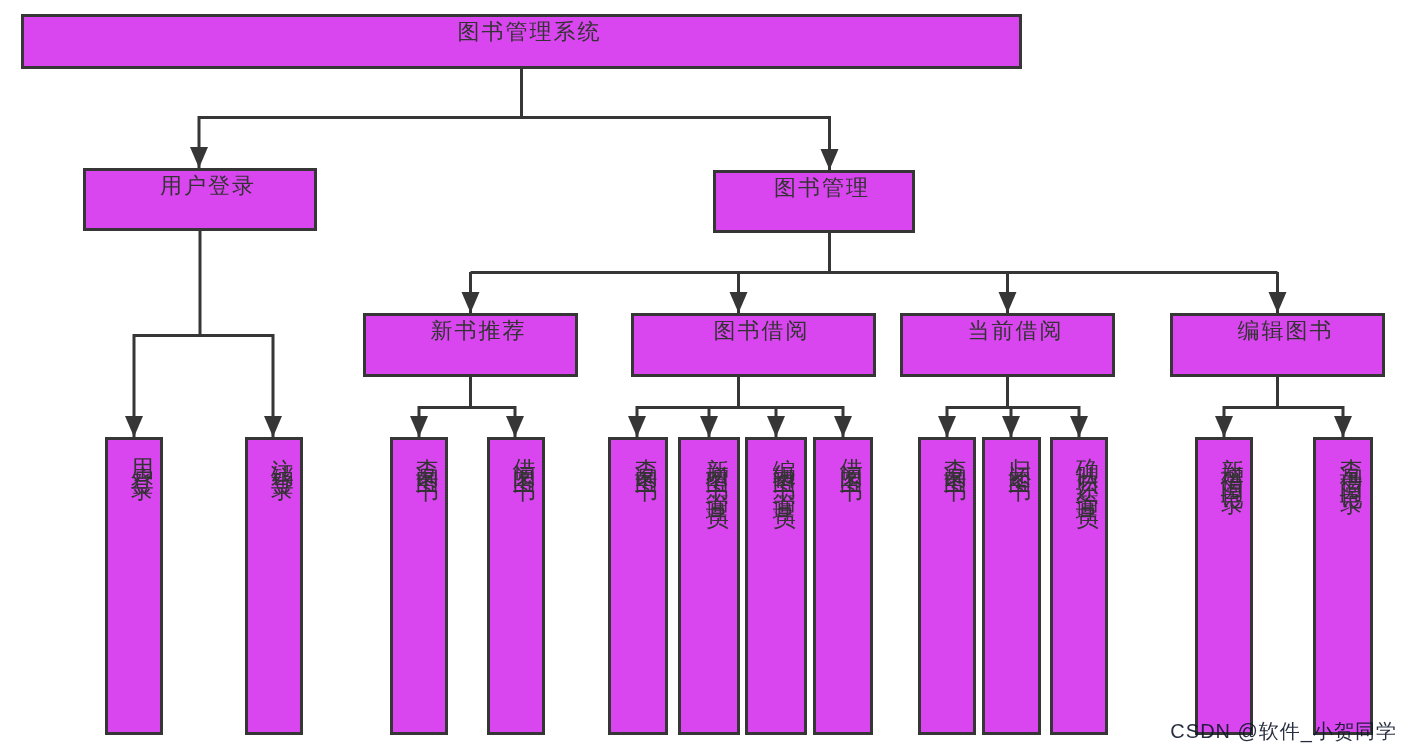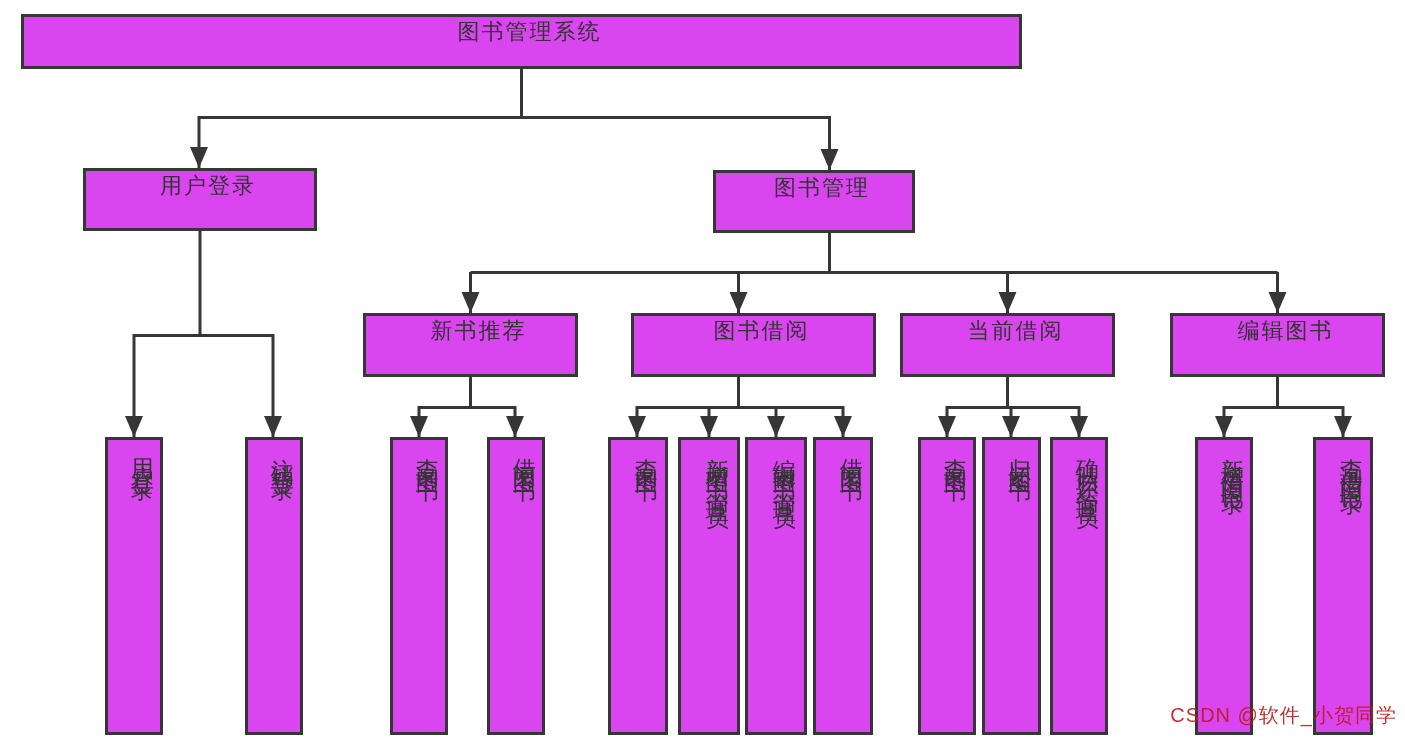--- a/index.html
+++ b/index.html
@@ -13,22 +13,22 @@
     border:3px solid #363636;background:#d946ef;
     display:flex;align-items:flex-start;justify-content:center;
     color:#333333;z-index:1;padding-left:16px;
   }
   .box.h span{font-size:22px;letter-spacing:2px;white-space:nowrap;}
   .box.v span{
     writing-mode:vertical-rl;text-orientation:mixed;
     font-size:23px;letter-spacing:7px;line-height:1.1;white-space:nowrap;
   }
   .watermark{
-    position:absolute;right:8px;bottom:18px;z-index:2;
-    font-size:20px;color:#b91c1c;letter-spacing:1px;opacity:.9;white-space:nowrap;
+    position:absolute;right:8px;bottom:2px;z-index:2;
+    font-size:20px;color:#0f172a;letter-spacing:1px;opacity:.9;white-space:nowrap;
   }
 </style>
 </head>
 <body>
 
 <svg id="connectors" width="1405" height="747" viewBox="0 0 1405 747">
   <g stroke="#363636" stroke-width="3" fill="none">
     <path d="M521.5,69 V117"></path>
     <path d="M199,168 L199,117.5 L829.5,117.5 L829.5,170"></path>
     <path d="M200,231 V335"></path>

